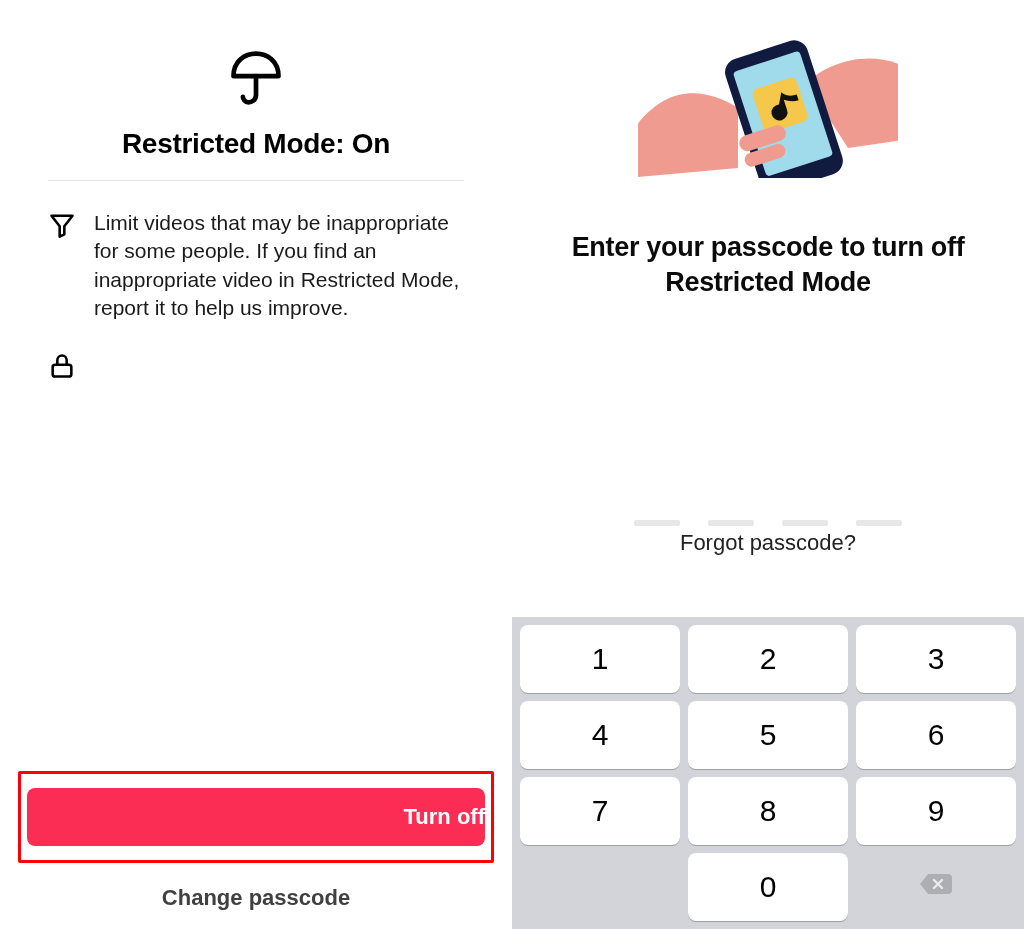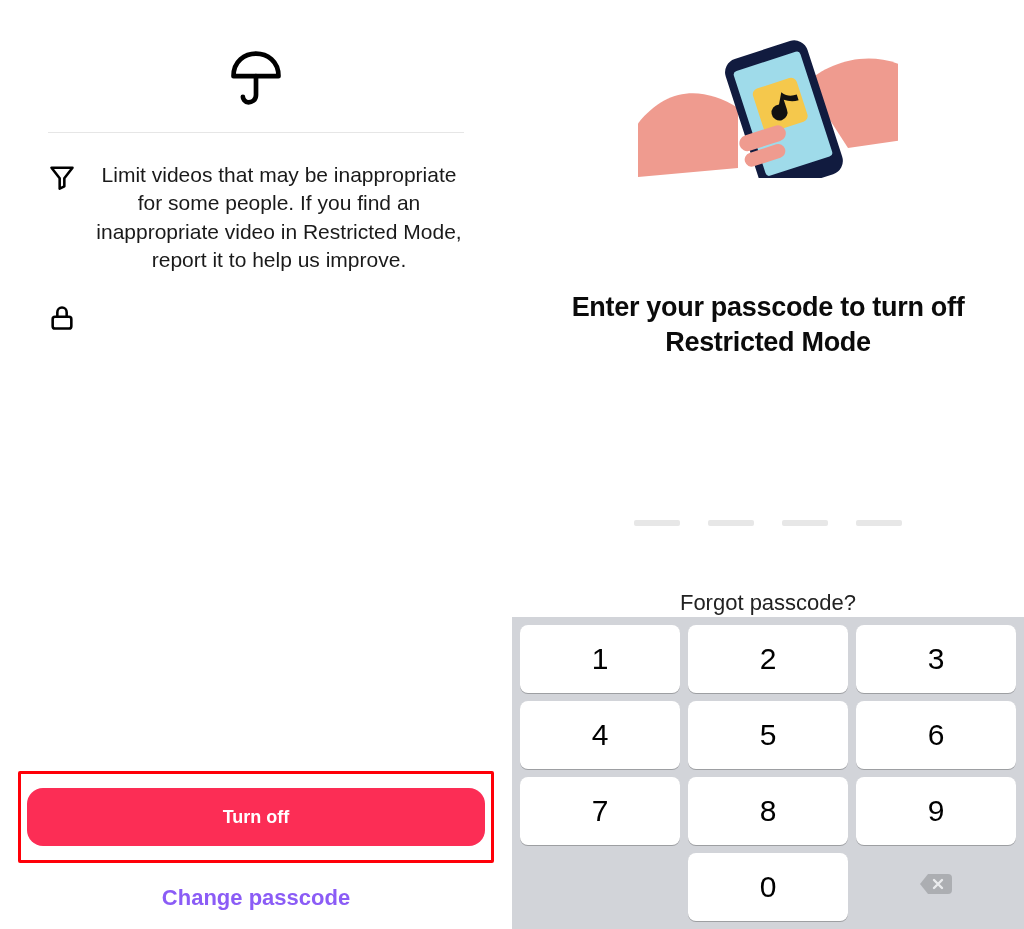--- a/index.html
+++ b/index.html
@@ -16,52 +16,53 @@
       position: relative;
       overflow: hidden;
     }
     
     .left-inner { padding: 40px 48px 0 48px; }
     .umbrella-row { text-align: center; margin-top: 8px; margin-bottom: 16px; }
     .umbrella-svg { width: 60px; height: 60px; }
     .title-row { text-align: center; margin-bottom: 20px; }
     .title-text { font-size: 28px; font-weight: 700; color: #000; letter-spacing: -0.3px;}
     .hr { border: none; border-top: 1px solid #e6e6e6; margin: 20px 0 28px 0; }
-    .feature-row { display: flex; align-items: flex-start; gap: 18px; margin-bottom: 28px; text-align: center; }
+    .feature-row { display: flex; align-items: flex-start; gap: 18px; margin-bottom: 28px; }
     .feature-icon { flex: 0 0 28px; width: 28px; height: 28px; margin-top: 2px; }
     .feature-text { font-size: 21px; line-height: 1.35; color: #1a1a1a; font-weight: 400; }
     .bottom-group {
       position: absolute; left: 0; right: 0; bottom: 18px;
       padding: 0 18px;
     }
     .highlight-box {
       border: 3px solid #ff0008;
       padding: 14px 6px;
       border-radius: 2px;
     }
     .turn-off-btn {
       background: #fc2d55;
       color: #fff;
-      font-size: 18px;
+      font-size: 22px;
       font-weight: 600;
       border: none;
       width: 100%;
       height: 58px;
-      border-radius: 16px;
+      border-radius: 8px;
       cursor: pointer;
+      text-align: right;
     }
     .change-pass-row { text-align: center; margin-top: 22px; }
-    .change-pass-text { font-size: 22px; font-weight: 600; color: #8b5cf6; cursor: pointer; display: inline-block;}
+    .change-pass-text { font-size: 22px; font-weight: 600; color: #404040; cursor: pointer; display: inline-block;}
     
     .right-header-illustration {
       height: 180px; position: relative;
       display: flex; align-items: flex-start; justify-content: center;
       padding-top: 28px;
     }
-    .right-title { text-align: center; padding: 0 50px; margin-top: 110px; }
+    .right-title { text-align: center; padding: 0 50px; margin-top: 50px; }
     .right-title-text { font-size: 27px; font-weight: 800; color: #0b0b0b; line-height: 1.3; letter-spacing:-0.3px;}
     .forgot-row { text-align: center; margin-top: 230px; }
     .forgot-text { font-size: 22px; color: #222; cursor: pointer; display: inline-block; }
     .keypad-wrap {
       position: absolute; left: 0; right: 0; bottom: 0;
       background: #d2d4d9;
       padding: 8px;
     }
     .keypad {
       display: grid;
@@ -104,20 +105,23 @@
 
 <div class="panel">
   <div class="left-inner">
     <div class="umbrella-row">
       <span>
         <svg class="umbrella-svg" viewBox="0 0 64 64" fill="none" stroke="#000" stroke-width="5" stroke-linecap="round" stroke-linejoin="round">
           <path d="M8 30 C8 14 20 6 32 6 C44 6 56 14 56 30 L8 30 Z"></path>
           <path d="M32 30 L32 50 C32 56 27 58 24 58 C20 58 18 54 18 52"></path>
         </svg>
       </span>
+    </div>
+    <div class="title-row">
+      <span class="title-text">Restricted Mode: On</span>
     </div>
     <hr class="hr">
     <div class="feature-row">
       <span class="feature-icon">
         <svg viewBox="0 0 24 24" width="28" height="28" fill="none" stroke="#000" stroke-width="2.2" stroke-linecap="round" stroke-linejoin="round">
           <path d="M3 4 H21 L14 13 V20 L10 22 V13 Z"></path>
         </svg>
       </span>
       <span class="feature-text">Limit videos that may be inappropriate for some people. If you find an inappropriate video in Restricted Mode, report it to help us improve.</span>
     </div>

